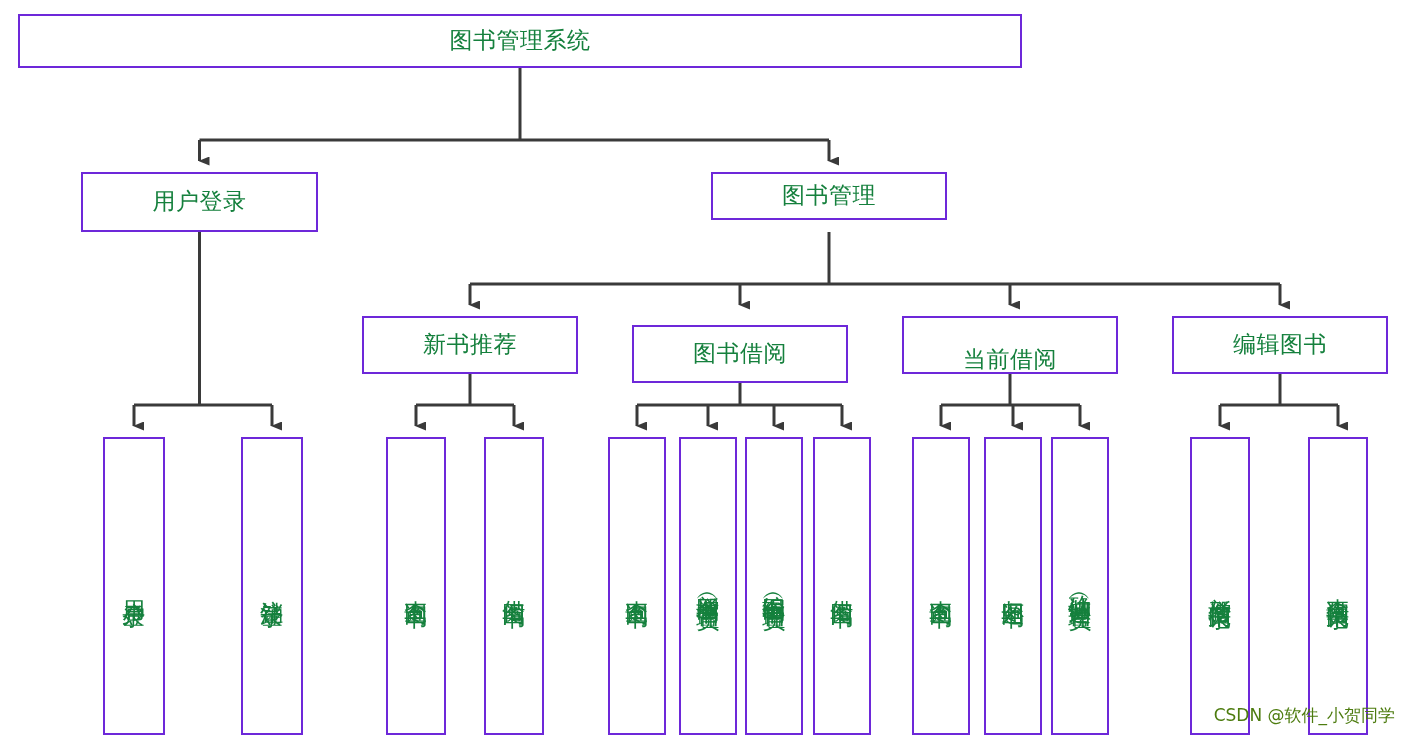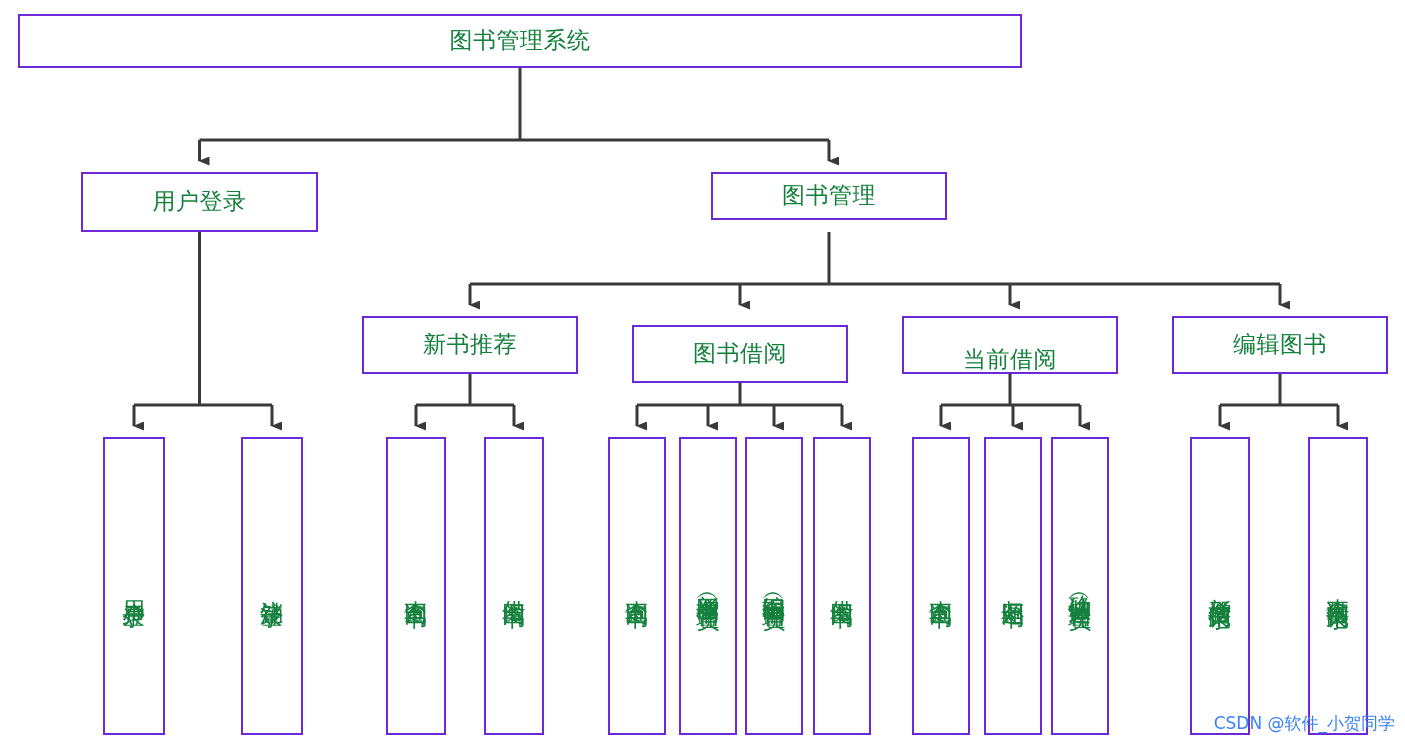--- a/index.html
+++ b/index.html
@@ -54,23 +54,23 @@
     align-items: center;
     justify-content: center;
     white-space: nowrap;
   }
   .node-label {
     display: block;
   }
   #watermark {
     position: absolute;
     right: 10px;
-    bottom: 12px;
+    bottom: 20px;
     font-size: 17px;
-    color: #3b82f6;
+    color: #4d7c0f;
     white-space: nowrap;
     font-family: "DejaVu Sans", "Liberation Sans", sans-serif;
   }
 </style>
 </head>
 <body>
 
 <div id="diagram-root">
 
   <svg id="edge-layer" viewBox="0 0 1405 747" width="1405" height="747" xmlns="http://www.w3.org/2000/svg">

